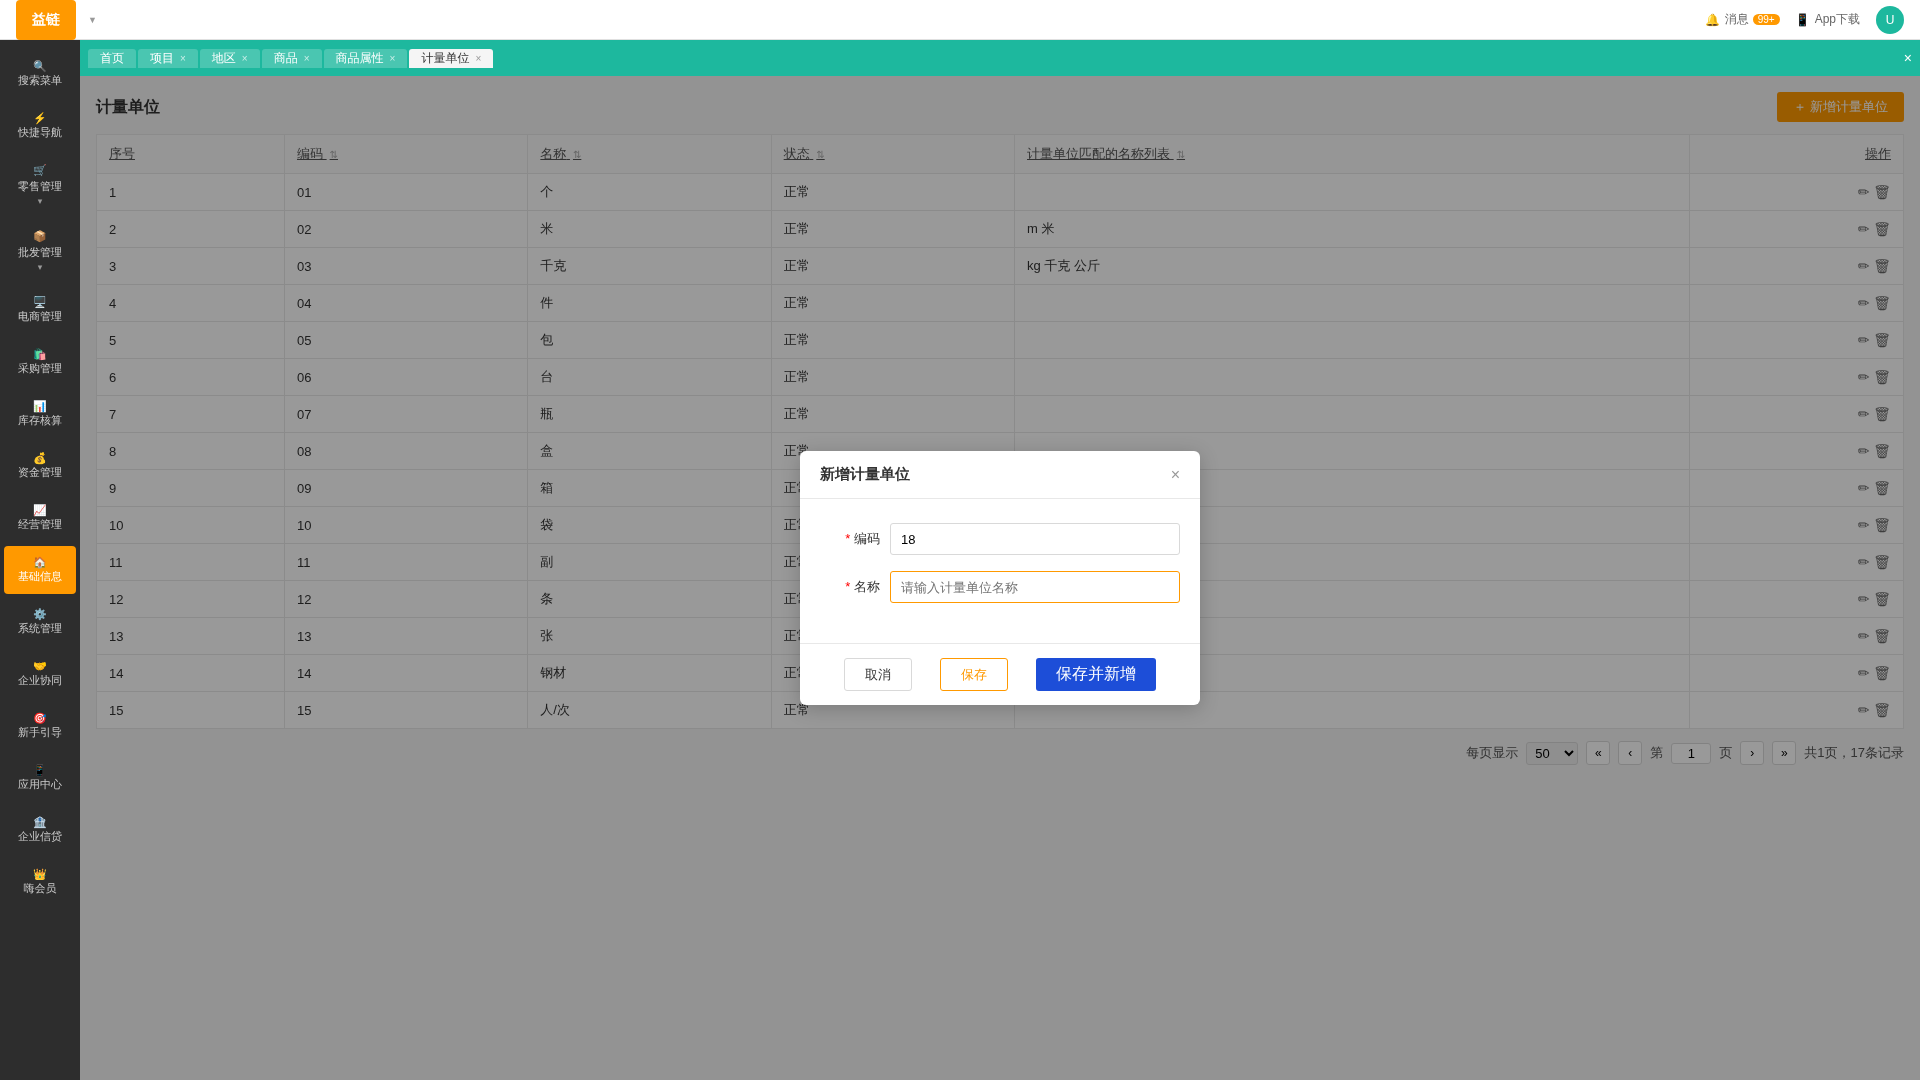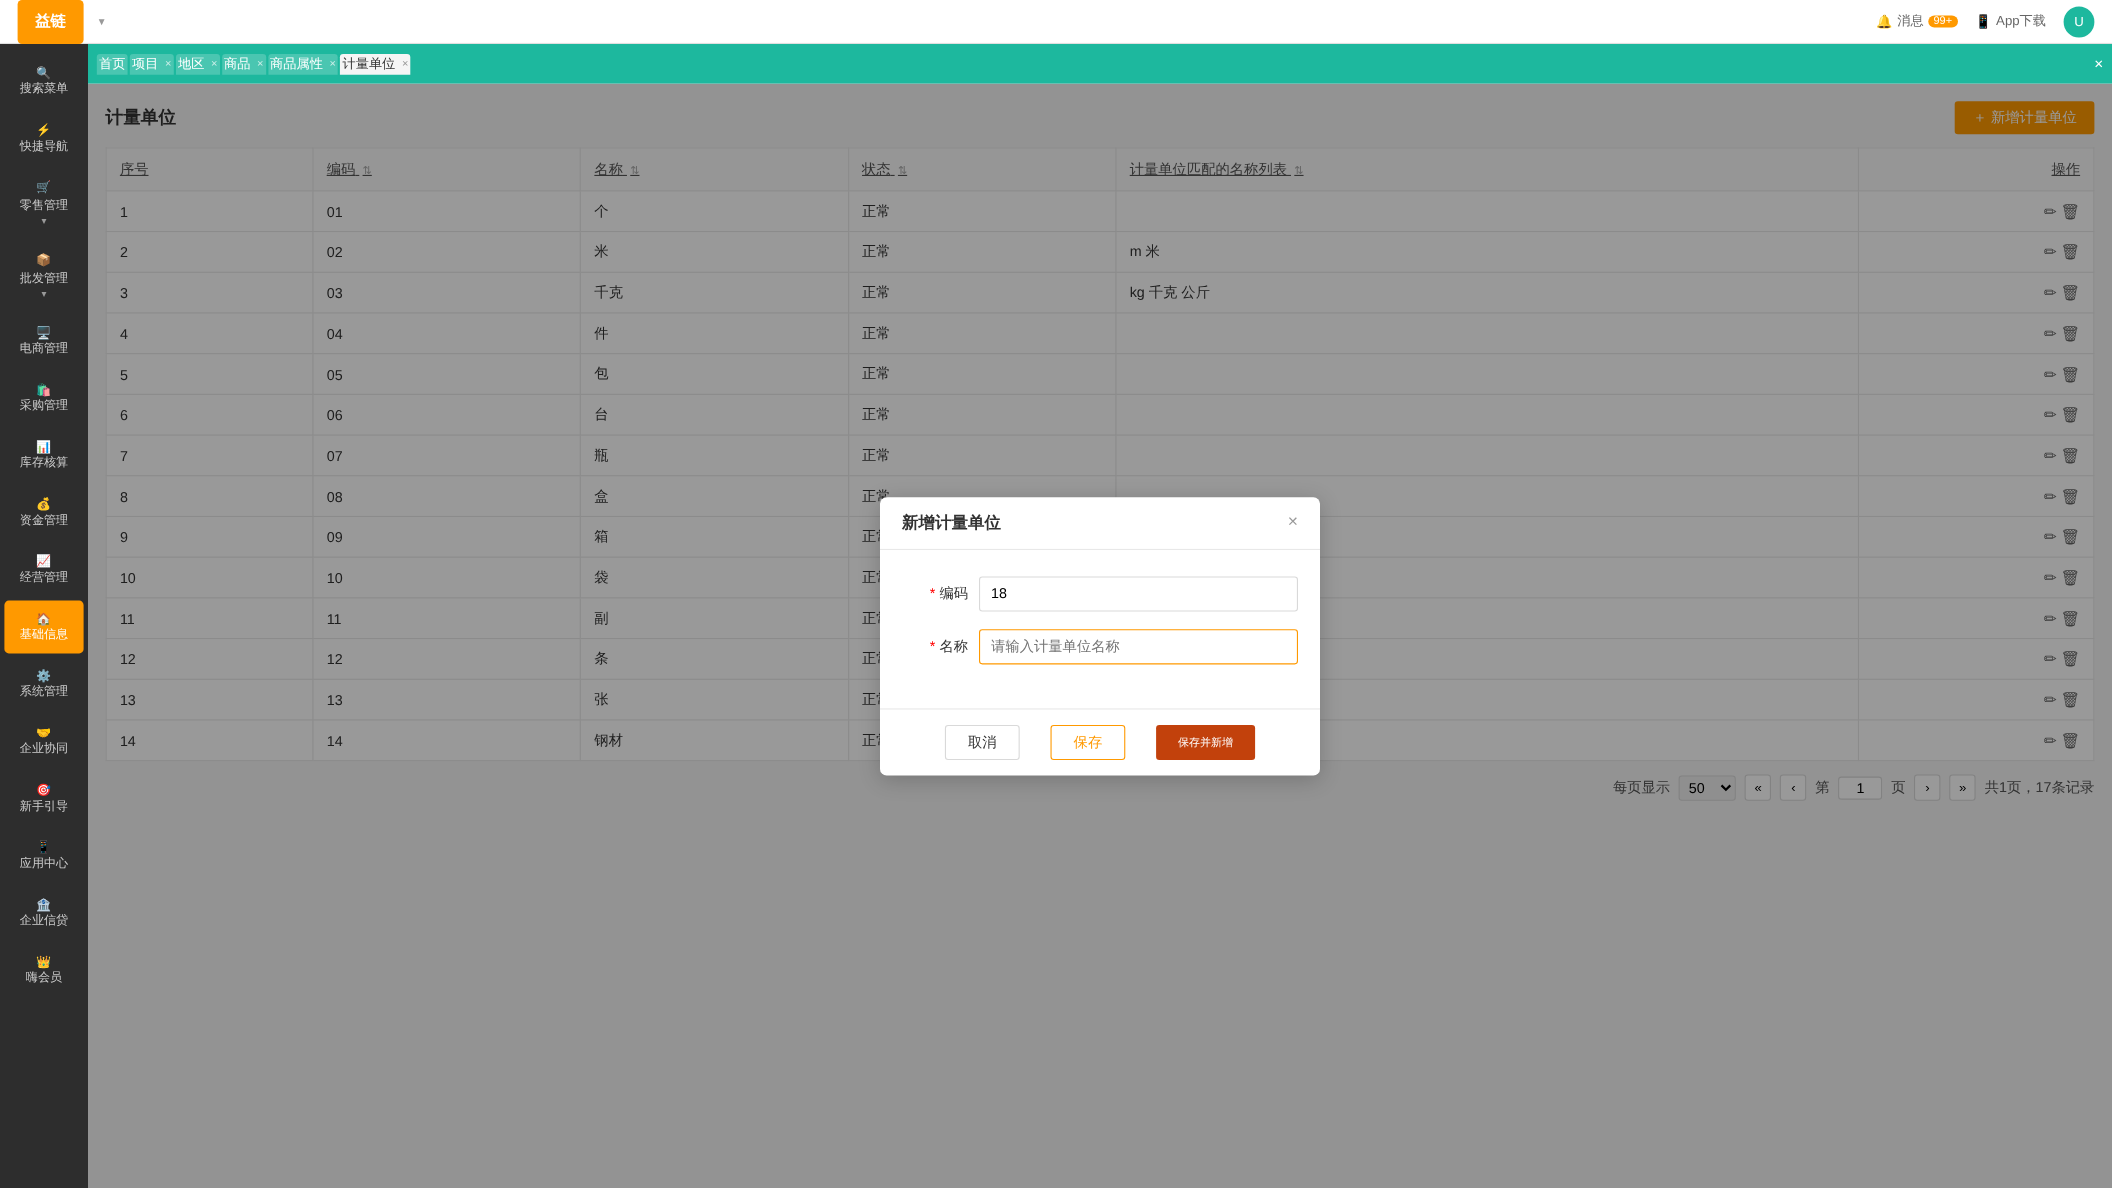--- a/index.html
+++ b/index.html
@@ -54,21 +54,21 @@
       height: 36px;
       background: #1db89e;
       display: flex;
       align-items: center;
       padding: 0 8px;
       gap: 2px;
       position: relative;
     }
     .tab {
       height: 19px;
-      padding: 0 2px;
+      padding: 0 12px;
       background: rgba(255,255,255,0.2);
       color: #fff;
       border-radius: 3px 3px 0 0;
       display: flex;
       align-items: center;
       gap: 6px;
       cursor: pointer;
       font-size: 12px;
     }
     .tab.active { background: #f5f5f5; color: #333; }
@@ -215,25 +215,25 @@
       border: 1px solid #f90;
       background: #fff;
       color: #f90;
       border-radius: 3px;
       cursor: pointer;
       font-size: 13px;
     }
     .btn-save-new {
       padding: 6px 20px;
       border: none;
-      background: #c2410c;
+      background: #1d4ed8;
       color: #fff;
       border-radius: 3px;
       cursor: pointer;
-      font-size: 10px;
+      font-size: 16px;
     }
 
     
     .sort-icon { color: #aaa; font-size: 10px; margin-left: 3px; }
 
     
     .arrow-down { font-size: 9px; color: #999; }
   </style>
 </head>
 <body>
@@ -501,20 +501,31 @@
       <td>14</td>
       <td>14</td>
       <td>钢材</td>
       <td class="status-normal">正常</td>
       <td></td>
       <td style="text-align:right;">
         <span class="action-edit" title="编辑">✏</span>
         <span class="action-delete" title="删除">🗑</span>
       </td>
     </tr>
+            <tr>
+      <td>15</td>
+      <td>15</td>
+      <td>人/次</td>
+      <td class="status-normal">正常</td>
+      <td></td>
+      <td style="text-align:right;">
+        <span class="action-edit" title="编辑">✏</span>
+        <span class="action-delete" title="删除">🗑</span>
+      </td>
+    </tr>
           </tbody>
       </table>
 
       <div class="pagination">
         <span>每页显示</span>
         <select class="pagination-select">
           <option>50</option>
           <option>20</option>
           <option>100</option>
         </select>

